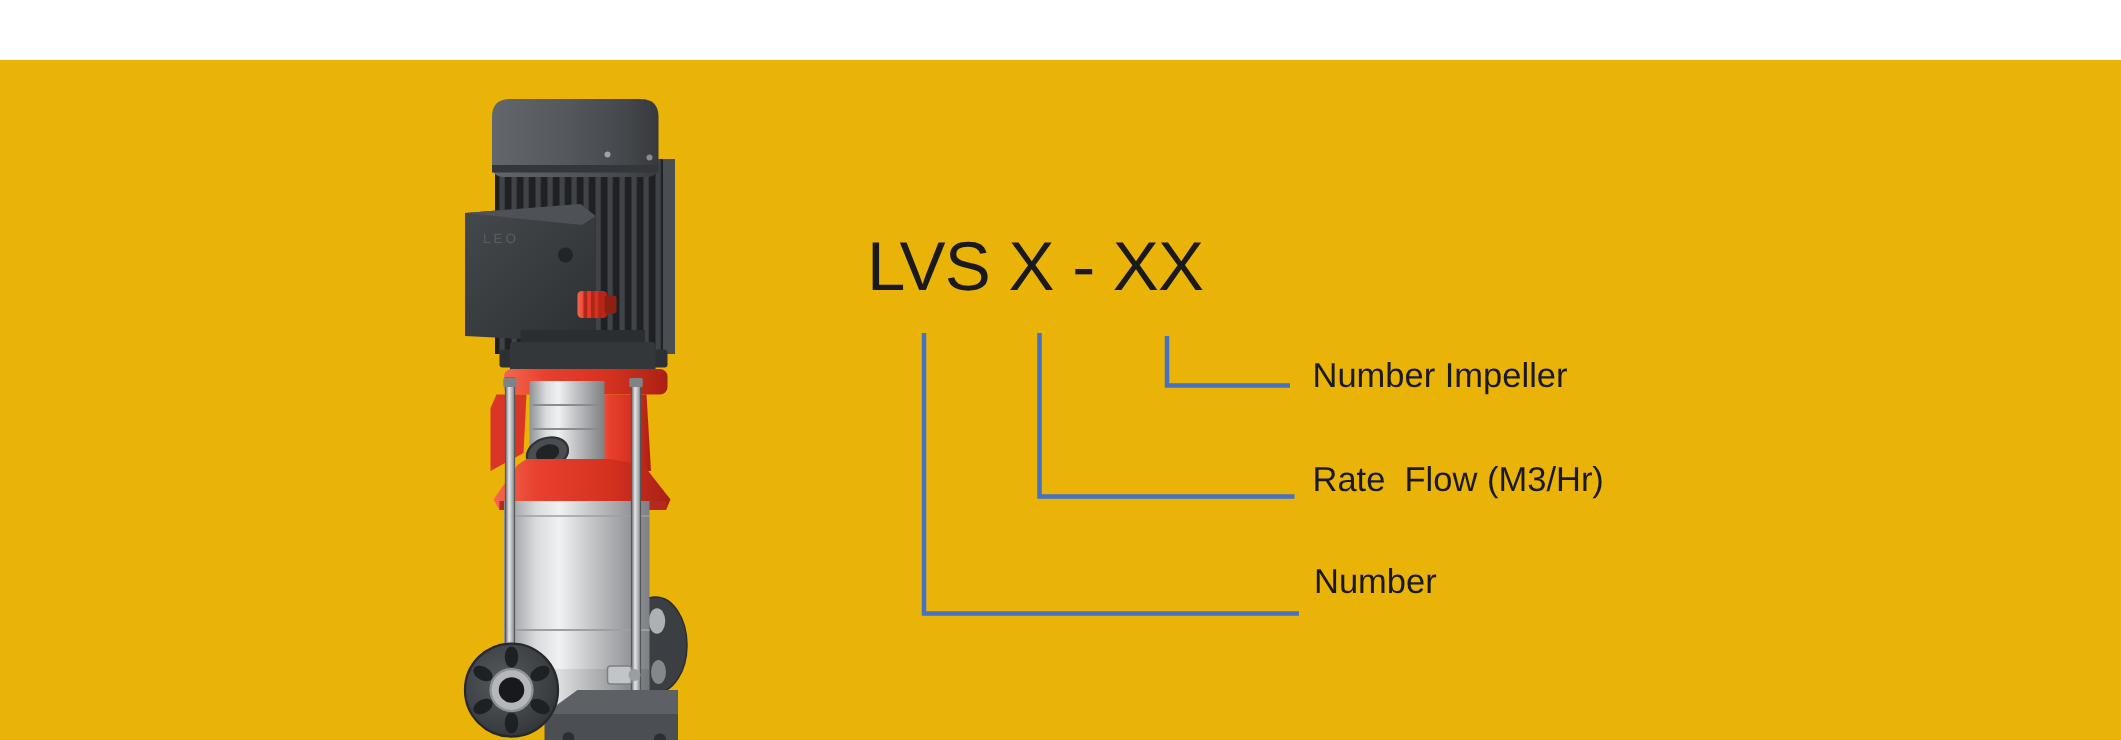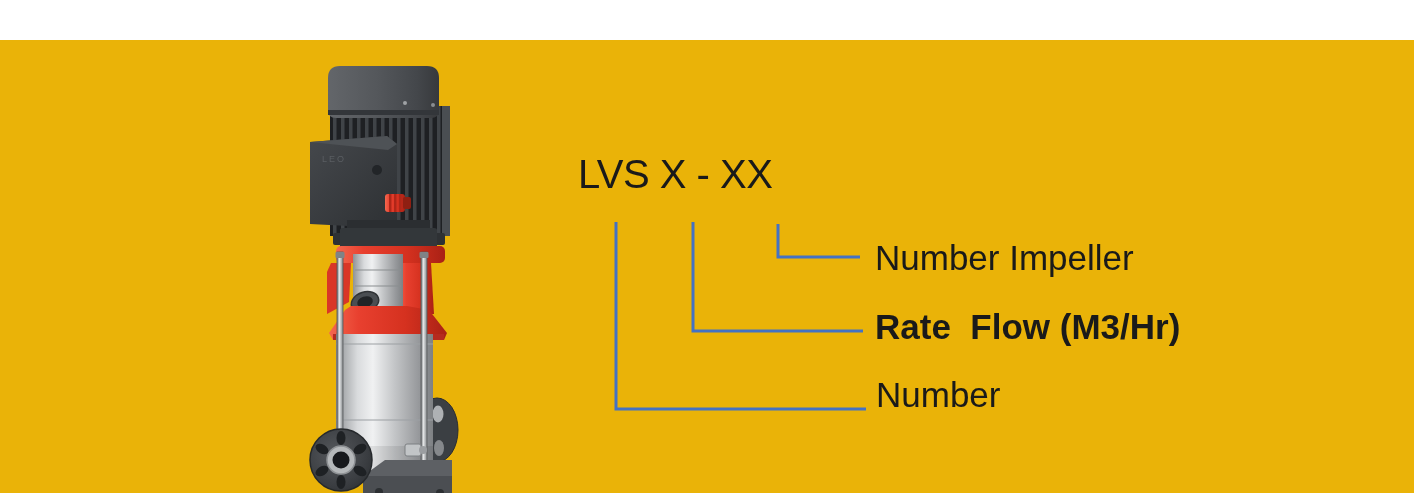--- a/index.html
+++ b/index.html
@@ -9,30 +9,30 @@
     background:#eab308;
     overflow:hidden;
     font-family:"Liberation Sans",sans-serif;
     color:#1a1a1a;
     margin-top:40px;
   }
   .pump-svg{position:absolute;left:293px;top:12px;}
   .callout-svg{position:absolute;left:0;top:0;pointer-events:none;}
   .model-code{
     position:absolute;left:578px;top:110px;
-    font-size:40px;line-height:1.2;letter-spacing:-0.5px;
+    font-size:46px;line-height:1.2;letter-spacing:-0.5px;
     color:#1a1a1a;white-space:pre;
   }
   .callout-label{
     position:absolute;left:875px;
-    font-size:35px;line-height:1.2;
+    font-size:23px;line-height:1.2;
     color:#1a1a1a;white-space:pre;
   }
   .label-number-impeller{top:197px;}
-  .label-rate-flow{top:266px;font-weight:bold;}
+  .label-rate-flow{top:266px;}
   .label-model{top:334px;left:876px;}
 </style>
 </head>
 <body>
 
 <div class="canvas">
 
   <svg class="pump-svg" width="186" height="456" viewBox="0 0 186 456">
     <defs>
       <linearGradient id="gCap" x1="0" y1="0" x2="1" y2="0">

